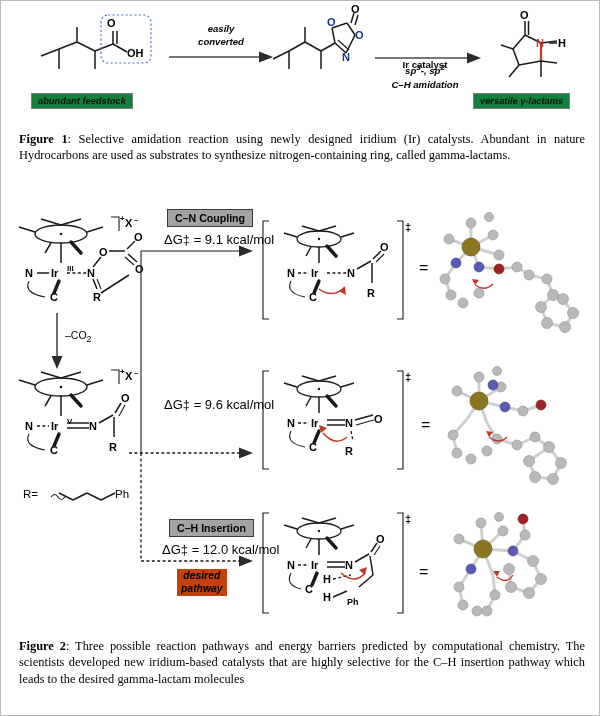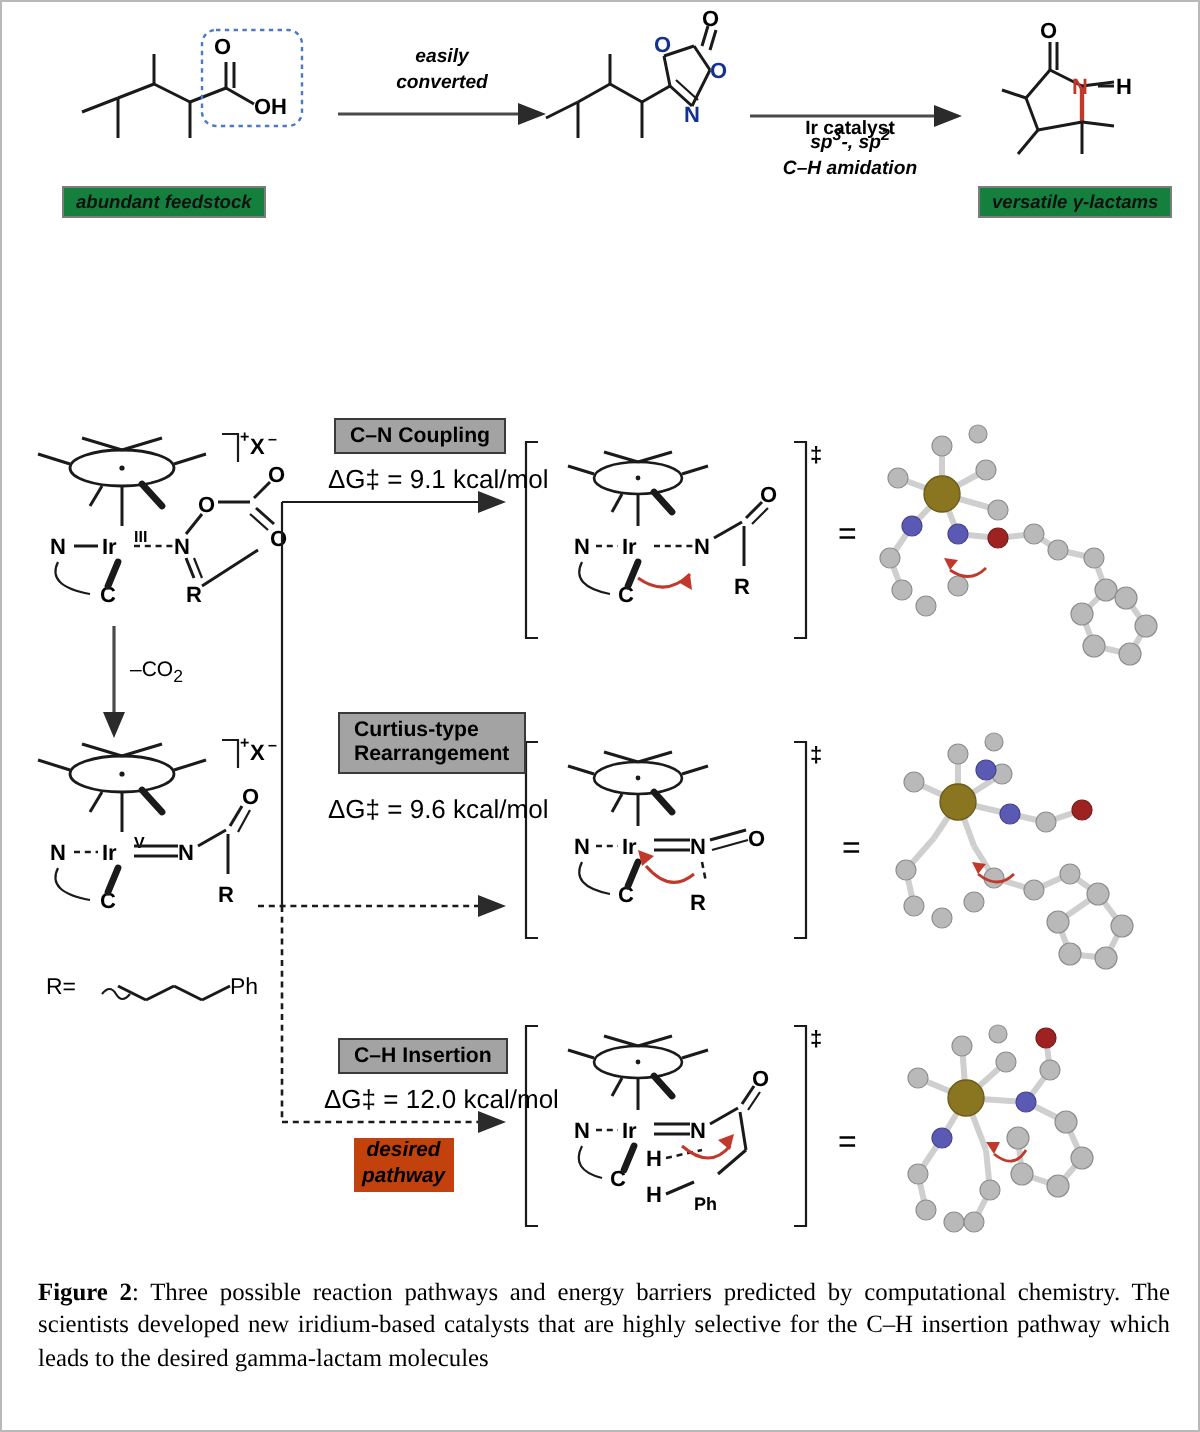--- a/index.html
+++ b/index.html
@@ -156,30 +156,33 @@
         <path class="bond" d="M540 60 L540 76"></path>
         <path class="bond" d="M540 60 L556 62"></path>
         <text class="ct" x="519" y="18">O</text>
         <text class="ct-r" x="535" y="46">N</text>
         <path class="bond" d="M548 42 L556 42"></path>
         <text class="ct" x="557" y="46">H</text>
       </g>
     </svg>
 
     <div class="tagbox" style="left:30px;top:92px;">abundant feedstock</div>
-    <div class="tagbox" style="left:488px;top:92px;">versatile γ-lactams</div>
+    <div class="tagbox" style="left:472px;top:92px;">versatile γ-lactams</div>
 
     <div class="cond it" style="left:172px;top:22px;width:96px;">easily</div>
     <div class="cond it" style="left:172px;top:35px;width:96px;">converted</div>
 
     <div class="cond" style="left:378px;top:31px;width:92px;margin-top:27px;">Ir catalyst</div>
     <div class="cond it" style="left:378px;top:62px;width:92px;">sp<sup>3</sup>-, sp<sup>2</sup></div>
     <div class="cond it" style="left:372px;top:78px;width:104px;">C–H amidation</div>
   </div>
 
+  <div class="cap" id="cap1">
+    <b>Figure 1</b><span>: Selective amidation reaction using newly designed iridium (Ir) catalysts. Abundant in nature Hydrocarbons are used as substrates to synthesize nitrogen-containing ring, called gamma-lactams.</span>
+  </div>
 
   <div id="fig2">
 
     <svg width="600" height="425" viewBox="0 0 600 425">
 
       <g>
 
         <ellipse cx="60" cy="33" rx="26" ry="9" fill="none" stroke="#1a1a1a" stroke-width="1.4"></ellipse>
         <path class="bond" d="M60 24 L80 18"></path>
         <path class="bond" d="M60 24 L40 18"></path>
@@ -528,21 +531,20 @@
     </svg>
 
     <div class="cond" style="left:64px;top:128px;font-weight:normal;font-size:10.5px;">–CO<sub>2</sub></div>
 
     <div class="rlabel" style="left:22px;top:287px;">R=</div>
     <div class="rlabel" style="left:114px;top:287px;">Ph</div>
 
     <div class="pathbox" style="left:166px;top:8px;">C–N Coupling</div>
     <div class="dg" style="left:163px;top:31px;">ΔG‡ = 9.1 kcal/mol</div>
 
-    <div class="pathbox" style="left:168px;top:155px;"><span>Curtius-type</span><br><span>Rearrangement</span></div>
     <div class="dg" style="left:163px;top:196px;">ΔG‡ = 9.6 kcal/mol</div>
 
     <div class="pathbox" style="left:168px;top:318px;">C–H Insertion</div>
     <div class="dg" style="left:161px;top:341px;">ΔG‡ = 12.0 kcal/mol</div>
     <div class="desired" style="left:176px;top:368px;"><span>desired</span><br><span>pathway</span></div>
 
     <div class="eq" style="left:418px;top:58px;">=</div>
     <div class="eq" style="left:420px;top:215px;">=</div>
     <div class="eq" style="left:418px;top:362px;">=</div>
   </div>

